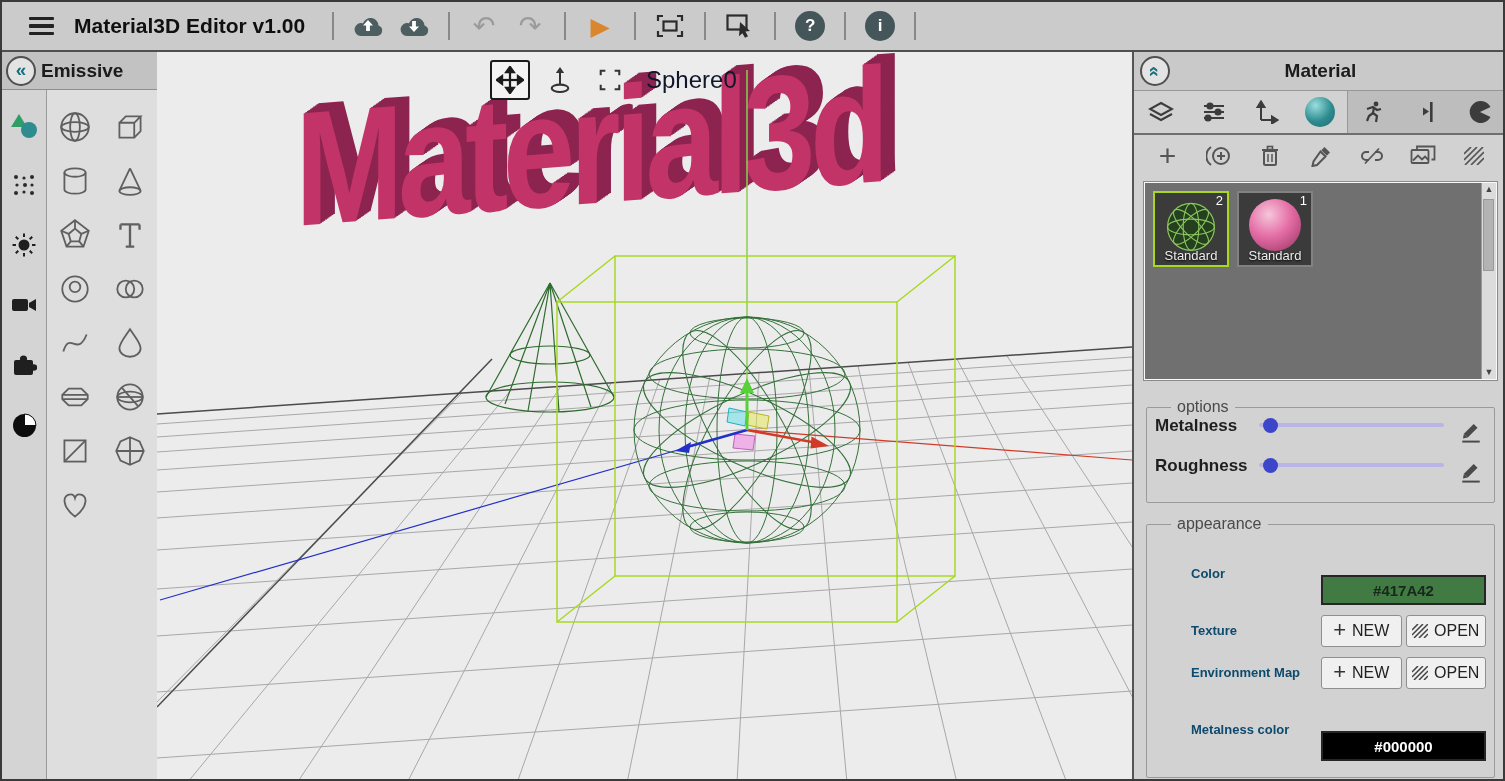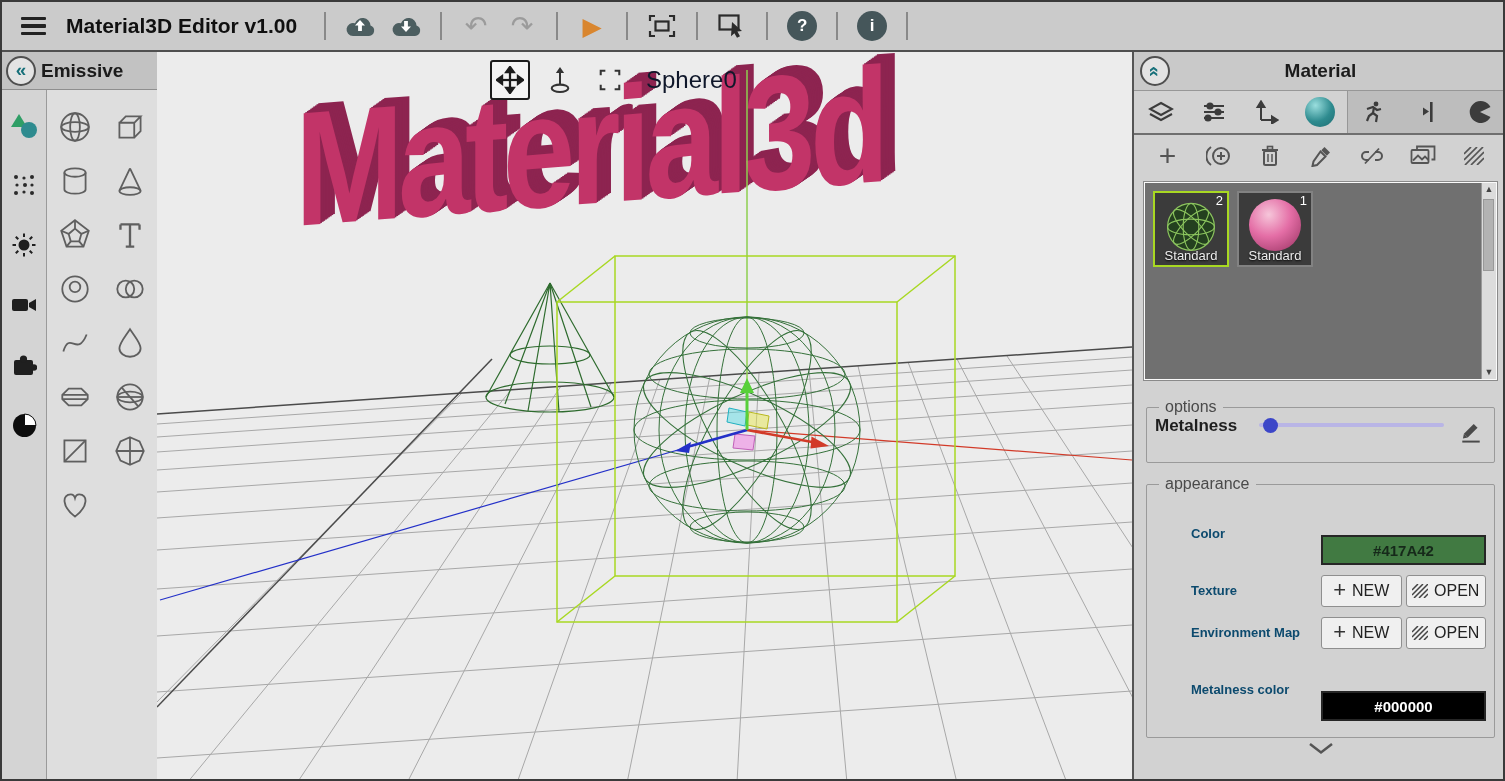--- a/index.html
+++ b/index.html
@@ -1,21 +1,21 @@
 <!DOCTYPE html>
 <html><head>
 <meta charset="utf-8">
 <style>
   html,body{margin:0;padding:0;background:#9a9a9a;}
   .window{position:relative;width:1505px;height:781px;box-sizing:border-box;border:2px solid #3a3a3a;
     background:#ececec;font-family:"Liberation Sans",sans-serif;overflow:hidden;user-select:none;}
 
   
   .topbar{position:absolute;left:0;top:0;width:100%;height:50px;background:#cbcbcb;
-    border-bottom:2px solid #4f4f4f;display:flex;align-items:center;box-sizing:border-box;padding-left:8px;z-index:5;}
+    border-bottom:2px solid #4f4f4f;display:flex;align-items:center;box-sizing:border-box;padding-left:16px;z-index:5;}
   .tb-btn{background:none;border:none;width:46px;height:44px;display:flex;align-items:center;justify-content:center;cursor:pointer;padding:0;}
   .hamburger i{display:block;width:25px;height:3.4px;background:#222;margin:4px 0;border-radius:1px;}
   .app-title{font-size:21px;font-weight:bold;color:#101010;margin:0 16px 0 10px;white-space:nowrap;}
   .sep{width:2px;height:28px;background:#898989;margin:0 11px;flex:none;}
   .glyph{font-size:27px;color:#9b9b9b;line-height:1;}
   .play-glyph{font-size:25px;color:#d9862f;line-height:1;}
   .circle-btn{width:30px;height:30px;border-radius:50%;background:#45565a;color:#fff;font-weight:bold;
     font-size:17px;display:flex;align-items:center;justify-content:center;}
 
   
@@ -67,21 +67,21 @@
   .badge{position:absolute;top:0;right:4px;color:#fff;font-size:13px;}
   .tile-label{position:absolute;bottom:2px;left:0;right:0;text-align:center;color:#ededed;font-size:13px;text-shadow:0 1px 2px #000;margin-top:48px;}
   .pink-ball{position:absolute;left:50%;top:44%;width:52px;height:52px;transform:translate(-50%,-50%);border-radius:50%;
     background:radial-gradient(circle at 38% 30%,#f6c6da 0%,#e46ea6 45%,#96305f 100%);}
   .mat-scrollbar{position:absolute;right:0;top:0;bottom:0;width:15px;background:#dcdcdc;border-left:1px solid #9a9a9a;
     display:flex;flex-direction:column;align-items:center;justify-content:space-between;padding:2px 0;box-sizing:border-box;cursor:pointer;}
   .sb-arrow{font-size:9px;color:#444;line-height:1;}
   .sb-thumb{position:absolute;top:16px;left:1px;width:11px;height:72px;background:#b3b3b3;border:1px solid #999;box-sizing:border-box;}
 
   .group{margin:12px 12px 0 12px;border:1px solid #9a9a9a;border-radius:2px;padding:0 8px 6px 8px;}
-  .group legend{font-size:16px;color:#4a4a4a;padding:0 6px;margin-left:4px;}
+  .group legend{font-size:16px;color:#4a4a4a;padding:0 6px;margin-left:16px;}
   .opt-row{display:flex;align-items:flex-start;height:40px;}
   .opt-lbl{width:104px;flex:none;font-size:17px;font-weight:bold;color:#1e1e1e;}
   .slider{flex:1;height:18px;position:relative;cursor:pointer;}
   .slider::before{content:"";position:absolute;left:0;right:0;top:7px;height:4px;background:#b9b5e6;border-radius:2px;}
   .thumb{position:absolute;top:2px;left:4px;width:15px;height:15px;border-radius:50%;background:#3c46c8;}
   .pencil-btn{width:30px;height:30px;background:none;border:none;margin-left:12px;padding:0;display:flex;align-items:center;justify-content:center;cursor:pointer;}
 
   .arow{display:flex;align-items:center;margin:10px 0;min-height:32px;}
   .albl{width:130px;flex:none;font-size:13px;font-weight:bold;color:#0c4a6e;line-height:1.3;margin-left:36px;}
   .swatch{flex:1;height:30px;border:2px solid #262626;font-size:15px;font-weight:bold;font-family:inherit;
@@ -555,20 +555,33 @@
             <i class="thumb"></i>
           </div>
         <button class="pencil-btn">
           <svg width="24" height="24" viewBox="0 0 22 22">
             <path d="M4.5 13.5 L13.5 4.5 L17 8 L8 17 Z" fill="#4a4a4a"></path>
               <path d="M4.5 13.5 L3.6 17.9 L8 17 Z" fill="#4a4a4a"></path>
             <rect x="3" y="19.8" width="16" height="1.8" fill="#4a4a4a"></rect>
           </svg>
         </button>
       </div>
+      <div class="opt-row">
+        <span class="opt-lbl">Roughness</span>
+        <div class="slider">
+            <i class="thumb"></i>
+          </div>
+        <button class="pencil-btn">
+          <svg width="24" height="24" viewBox="0 0 22 22">
+            <path d="M4.5 13.5 L13.5 4.5 L17 8 L8 17 Z" fill="#4a4a4a"></path>
+              <path d="M4.5 13.5 L3.6 17.9 L8 17 Z" fill="#4a4a4a"></path>
+            <rect x="3" y="19.8" width="16" height="1.8" fill="#4a4a4a"></rect>
+          </svg>
+        </button>
+      </div>
     </fieldset>
 
     <fieldset class="group">
       <legend>appearance</legend>
 
       <div class="arow">
         <span class="albl">Color</span>
         <button class="swatch green">#417A42</button>
       </div>
 

